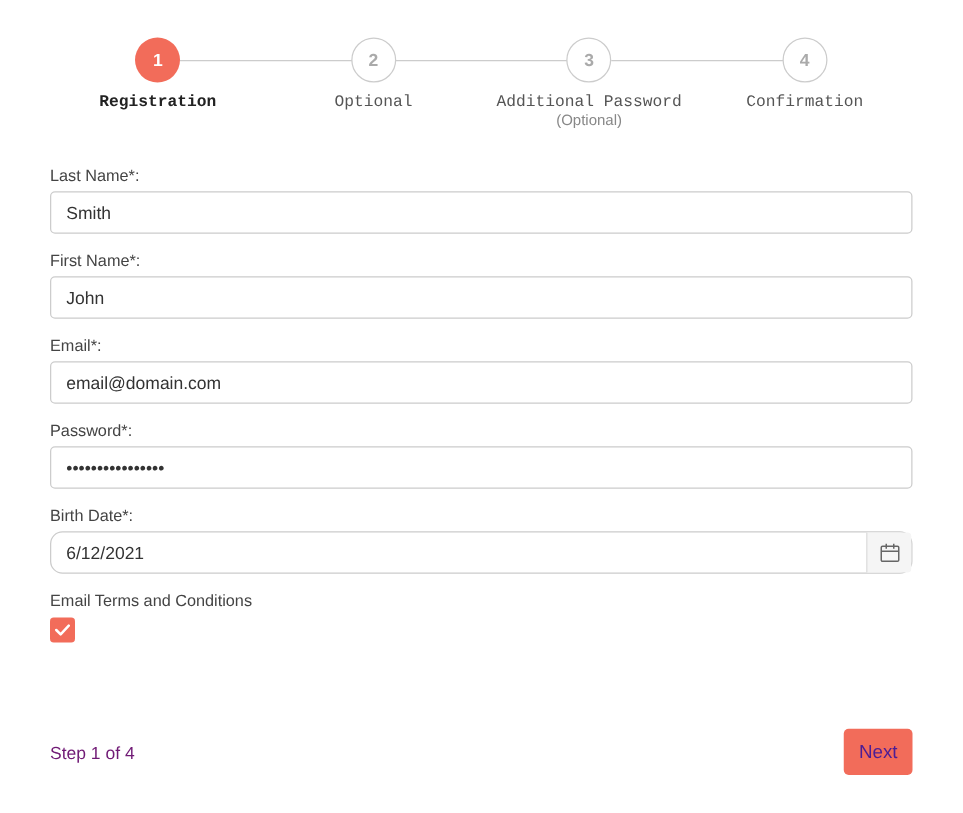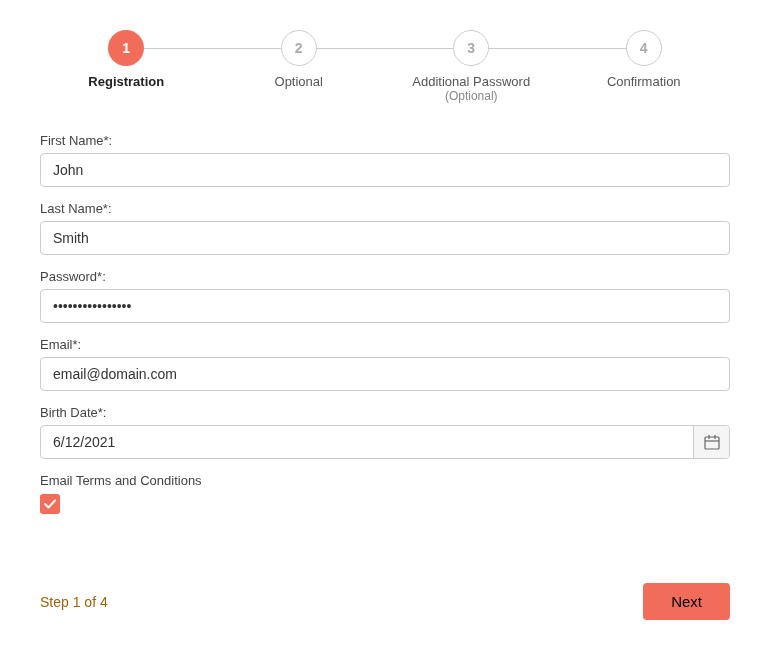--- a/index.html
+++ b/index.html
@@ -68,20 +68,21 @@
     .step-circle.inactive {
       background: #fff;
       color: #aaa;
       border: 1.5px solid #ccc;
     }
 
     .step-label {
       font-size: 13px;
       text-align: left;
       color: #555;
+      font-family: Liberation Mono, monospace;
     }
 
     .step-label.active {
       font-weight: 700;
       color: #222;
     }
 
     .step-sublabel {
       font-size: 12px;
       color: #888;
@@ -114,20 +115,21 @@
       color: #333;
       outline: none;
     }
 
     .date-input-wrapper {
       position: relative;
     }
 
     .date-input-wrapper .form-input {
       padding-right: 40px;
+      border-radius: 10px;
     }
 
     .calendar-icon-btn {
       position: absolute;
       right: 1px;
       top: 1px;
       bottom: 1px;
       width: 36px;
       background: #f5f5f5;
       border: none;
@@ -171,28 +173,28 @@
     .form-footer {
       display: flex;
       align-items: center;
       justify-content: space-between;
       margin-top: auto;
       padding-top: 10px;
     }
 
     .step-indicator {
       font-size: 14px;
-      color: #a16207;
+      color: #701a75;
     }
 
     .next-button {
       background: #f26c5a;
-      color: #000000;
+      color: #4c1d95;
       border: none;
-      padding: 10px 28px;
+      padding: 10px 12px;
       border-radius: 4px;
       font-size: 15px;
       cursor: pointer;
       font-weight: 500;
     }
   </style>
 </head>
 <body>
 
 <div class="page-container">
@@ -226,37 +228,37 @@
         <span>4</span>
       </div>
       <span class="step-label">Confirmation</span>
     </div>
 
   </div>
 
   <div class="form-container">
 
     <div class="form-group">
+      <label class="form-label">Last Name*:</label>
+      <input class="form-input" type="text" value="Smith" style="">
+    </div>
+
+    <div class="form-group">
       <label class="form-label">First Name*:</label>
       <input class="form-input" type="text" value="John" style="">
     </div>
 
     <div class="form-group">
-      <label class="form-label">Last Name*:</label>
-      <input class="form-input" type="text" value="Smith" style="">
+      <label class="form-label">Email*:</label>
+      <input class="form-input" type="email" value="email@domain.com" style="">
     </div>
 
     <div class="form-group">
       <label class="form-label">Password*:</label>
       <input class="form-input" type="password" value="password12345678" style="">
-    </div>
-
-    <div class="form-group">
-      <label class="form-label">Email*:</label>
-      <input class="form-input" type="email" value="email@domain.com" style="">
     </div>
 
     <div class="form-group">
       <label class="form-label">Birth Date*:</label>
       <div class="date-input-wrapper">
         <input class="form-input" type="text" value="6/12/2021" style="">
         <button class="calendar-icon-btn">
           <svg width="16" height="16" viewBox="0 0 16 16" fill="none" xmlns="http://www.w3.org/2000/svg">
             <rect x="1" y="3" width="14" height="12" rx="1" stroke="#666" stroke-width="1.2" fill="none"></rect>
             <line x1="1" y1="7" x2="15" y2="7" stroke="#666" stroke-width="1.2"></line>

